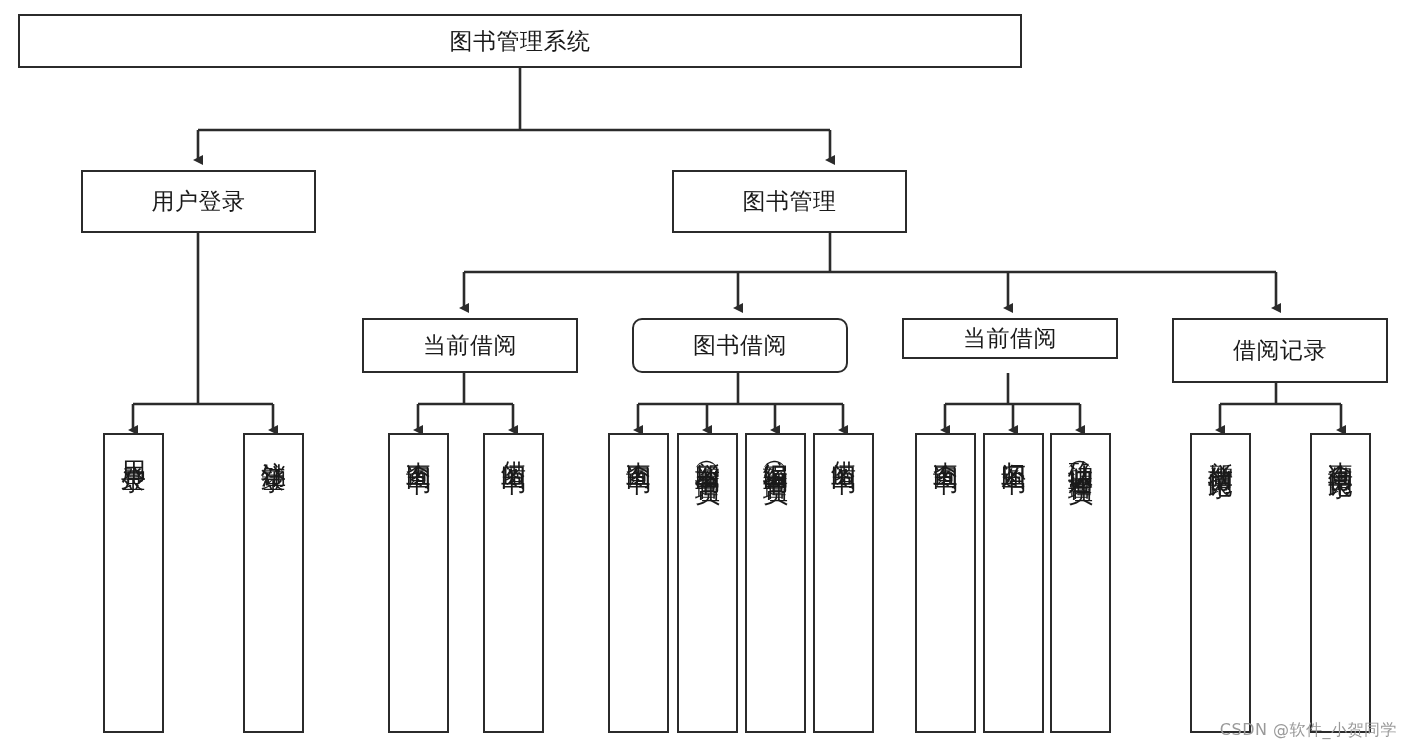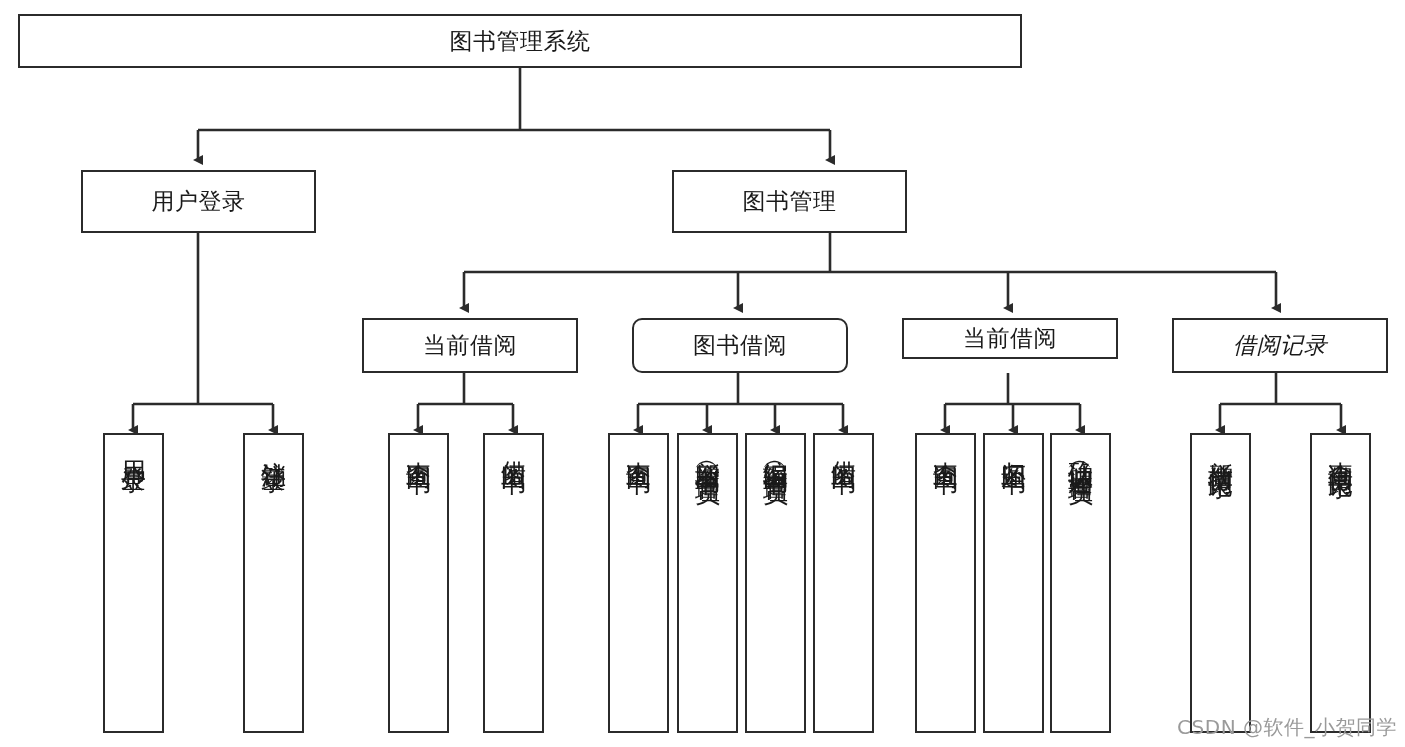--- a/index.html
+++ b/index.html
@@ -53,21 +53,21 @@
     writing-mode: vertical-rl;
     text-orientation: upright;
     font-size: 25px;
     letter-spacing: 3px;
     line-height: 1;
   }
   #watermark {
     position: absolute;
     right: 8px;
     bottom: 6px;
-    font-size: 20px;
+    font-size: 16px;
     color: #9a9a9a;
     letter-spacing: 0.5px;
     user-select: none;
     pointer-events: none;
     white-space: nowrap;
   }
 </style>
 </head>
 <body>
 
@@ -152,21 +152,21 @@
   </div>
 
   <div class="node-box horizontal" style="left:632px; top:318px; width:216px; height:55px;border-radius:10px;">
     <span class="node-label">图书借阅</span>
   </div>
 
   <div class="node-box horizontal" style="left:902px; top:318px; width:216px; height:41px;">
     <span class="node-label">当前借阅</span>
   </div>
 
-  <div class="node-box horizontal" style="left:1172px; top:318px; width:216px; height:55px;font-style:italic;">
+  <div class="node-box horizontal" style="left:1172px; top:318px; width:216px; height:65px;">
     <span class="node-label">借阅记录</span>
   </div>
 
   <div class="node-box vertical" style="left:103px; top:433px; width:61px; height:300px;">
     <span class="node-label">用户登录</span>
   </div>
 
   <div class="node-box vertical" style="left:243px; top:433px; width:61px; height:300px;">
     <span class="node-label">注销登录</span>
   </div>

